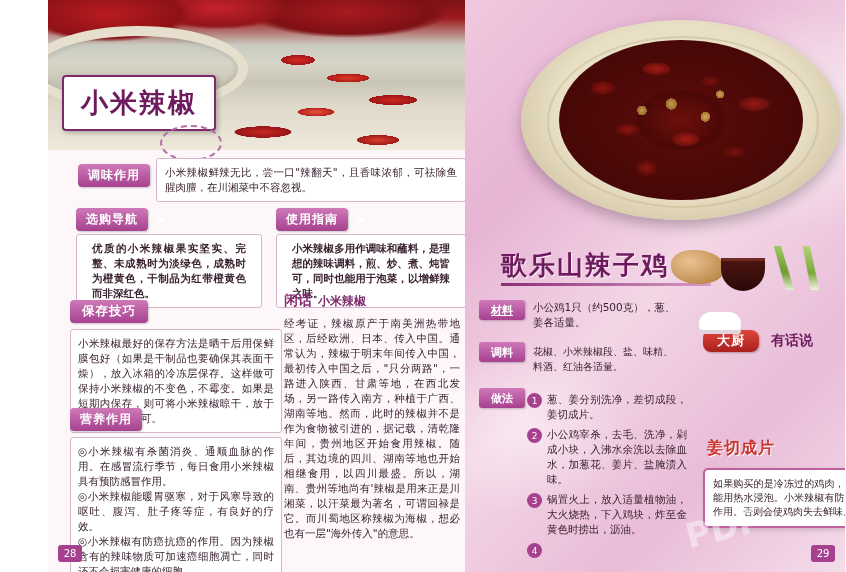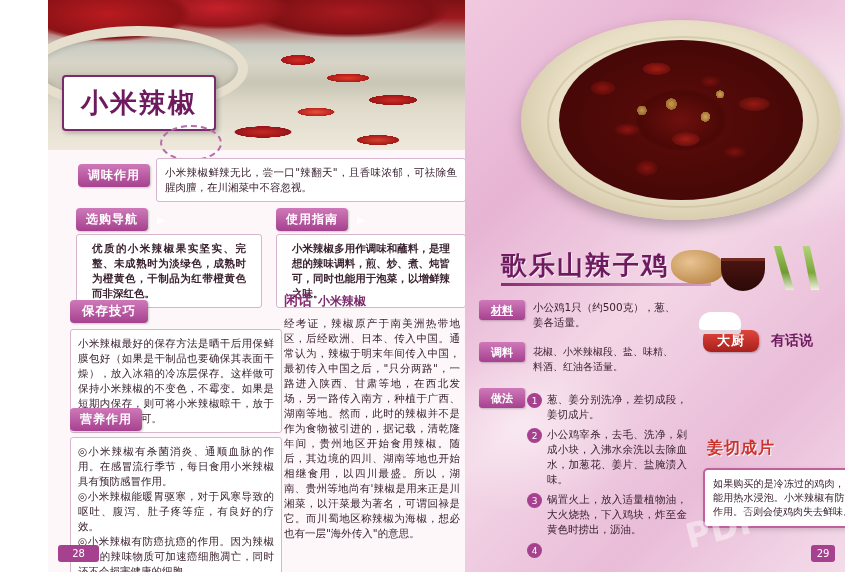--- a/index.html
+++ b/index.html
@@ -101,21 +101,21 @@
   .sec-nutri .body{margin-top:6px;width:196px;padding:6px 7px;}
 
   
   .sec-story{position:absolute;left:236px;top:292px;width:176px;}
   .story-head{display:flex;align-items:center;gap:6px;}
   .story-head .ttl{font-size:14px;font-weight:bold;color:#8a2d74;}
   .story-head .sub{font-size:12px;font-weight:bold;color:#7b2a6b;}
   .story-body{margin-top:6px;font-size:10.5px;line-height:15px;color:#3a2230;text-align:justify;}
 
   .page-num-l{
-    position:absolute;left:10px;bottom:10px;width:41px;height:17px;
+    position:absolute;left:10px;bottom:10px;width:24px;height:17px;
     background:#a6418f;color:#fff;border-radius:3px;
     font-size:10px;display:flex;align-items:center;justify-content:center;
   }
 
   
   .page-right{
     position:absolute;left:417px;top:0;width:380px;height:572px;
     background:
       radial-gradient(ellipse 200px 160px at 330px 120px,rgba(255,255,255,.55),rgba(255,255,255,0) 70%),
       radial-gradient(ellipse 160px 120px at 60px 430px,rgba(255,255,255,.45),rgba(255,255,255,0) 70%),

